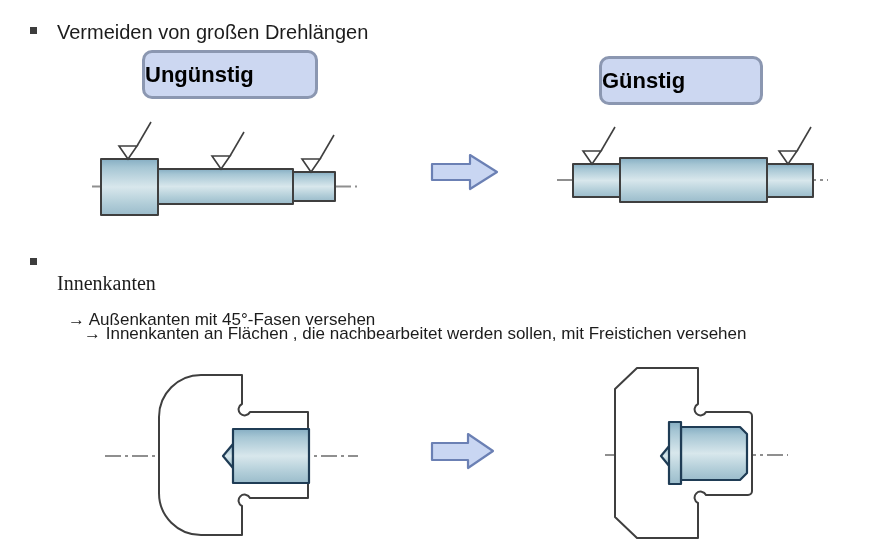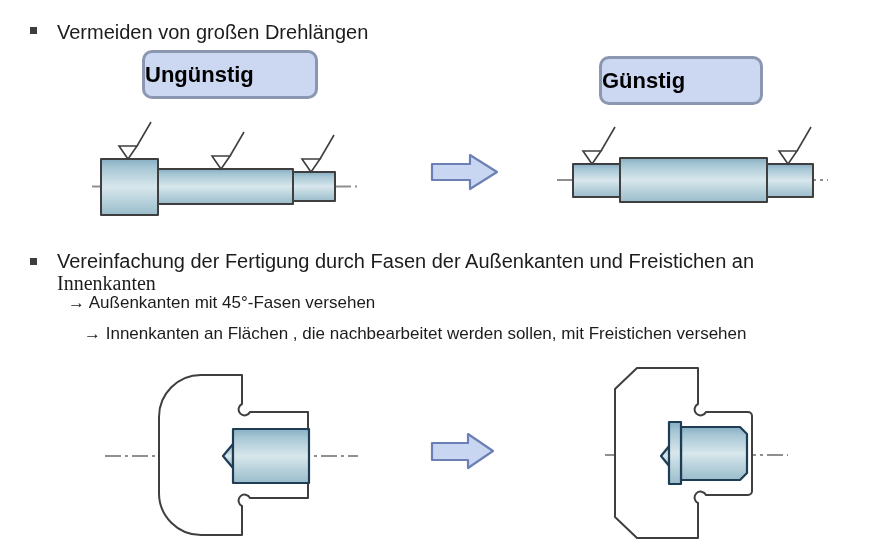--- a/index.html
+++ b/index.html
@@ -104,18 +104,17 @@
   <div class="bullet-text" style="left:57px;top:21px;">Vermeiden von großen Drehlängen</div>
 
   <div id="box-unguenstig" class="label-box">
     <span>Ungünstig</span>
   </div>
   <div id="box-guenstig" class="label-box">
     <span>Günstig</span>
   </div>
 
   <span class="bullet-square" style="left:30px;top:258px;"></span>
-  <div class="bullet-text" style="left:57px;top:250px;">Vereinfachung der Fertigung durch Fasen der Außenkanten und Freistichen an</div>
   <div class="bullet-text" style="left:57px;top:272px;font-family:Liberation Serif, serif;">Innenkanten</div>
-  <div class="sub-text" style="left:68px;top:291px;">→ Außenkanten mit 45°-Fasen versehen</div>
+  <div class="sub-text" style="left:68px;top:308px;">→ Außenkanten mit 45°-Fasen versehen</div>
   <div class="sub-text" style="left:84px;top:322px;">→ Innenkanten an Flächen , die nachbearbeitet werden sollen, mit Freistichen versehen</div>
 
 </div>
 
 </body></html>

